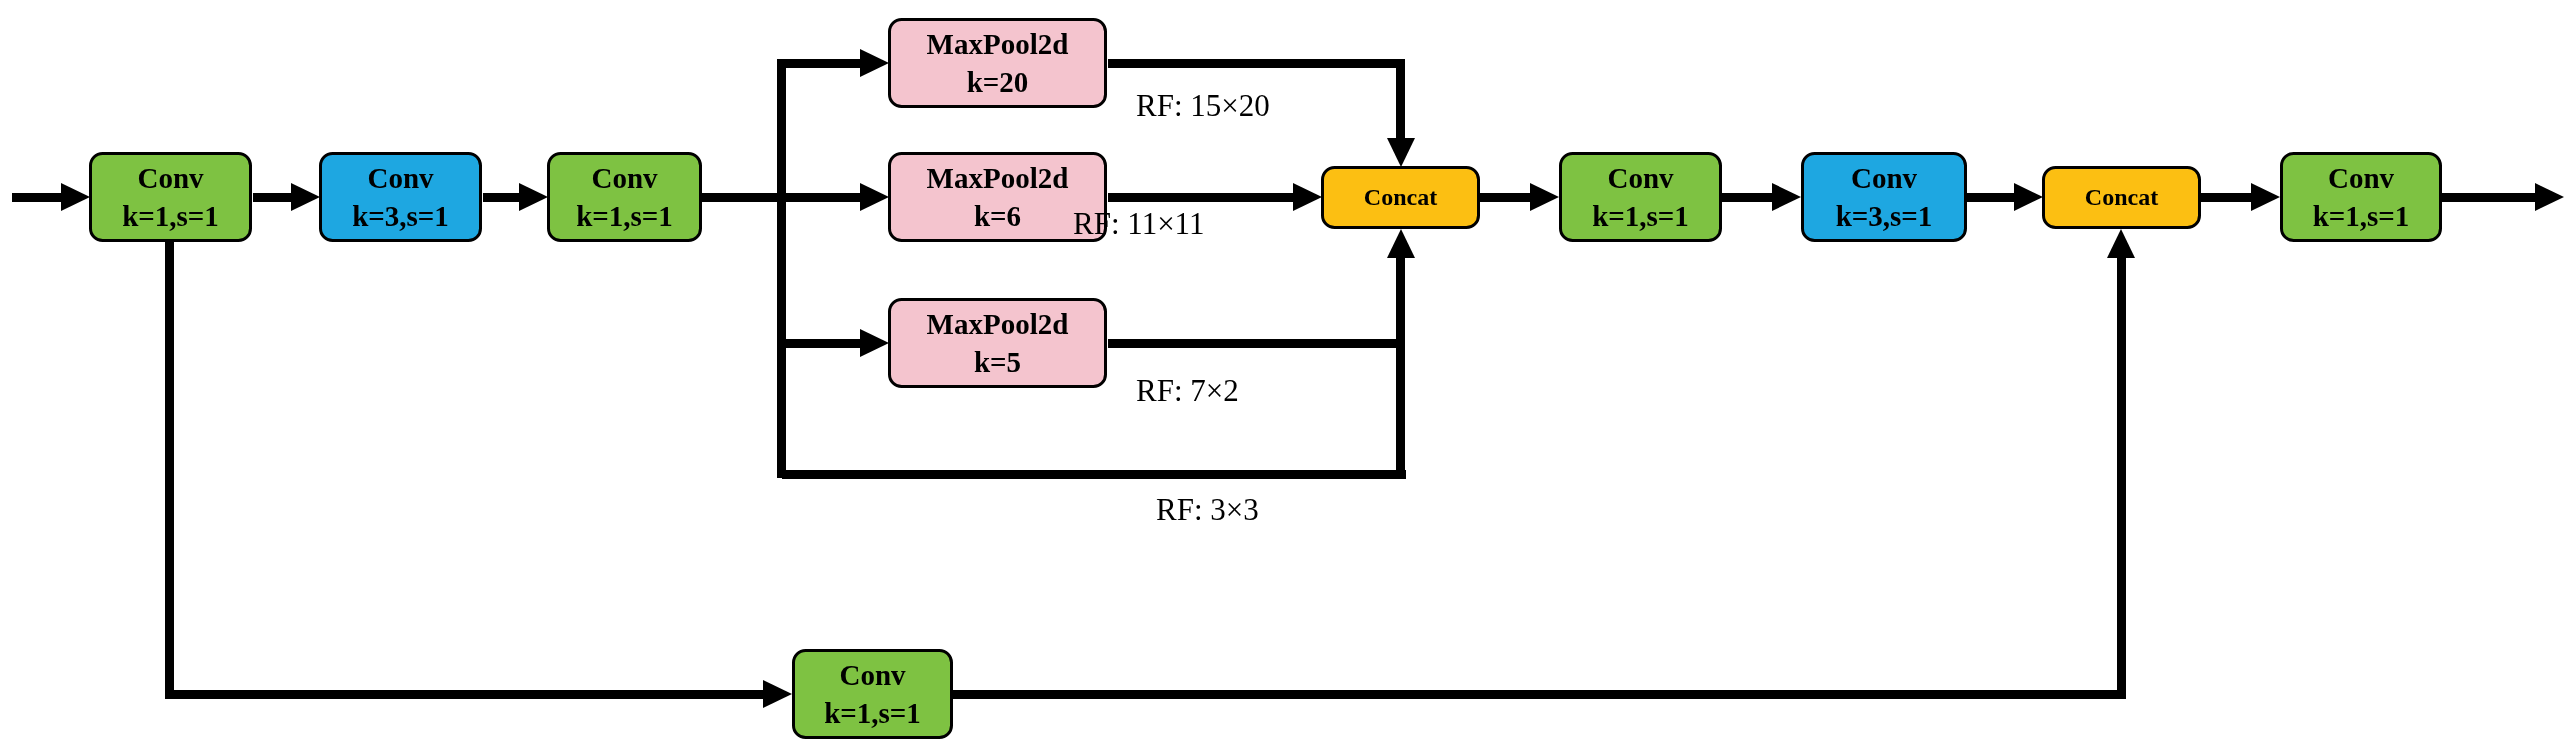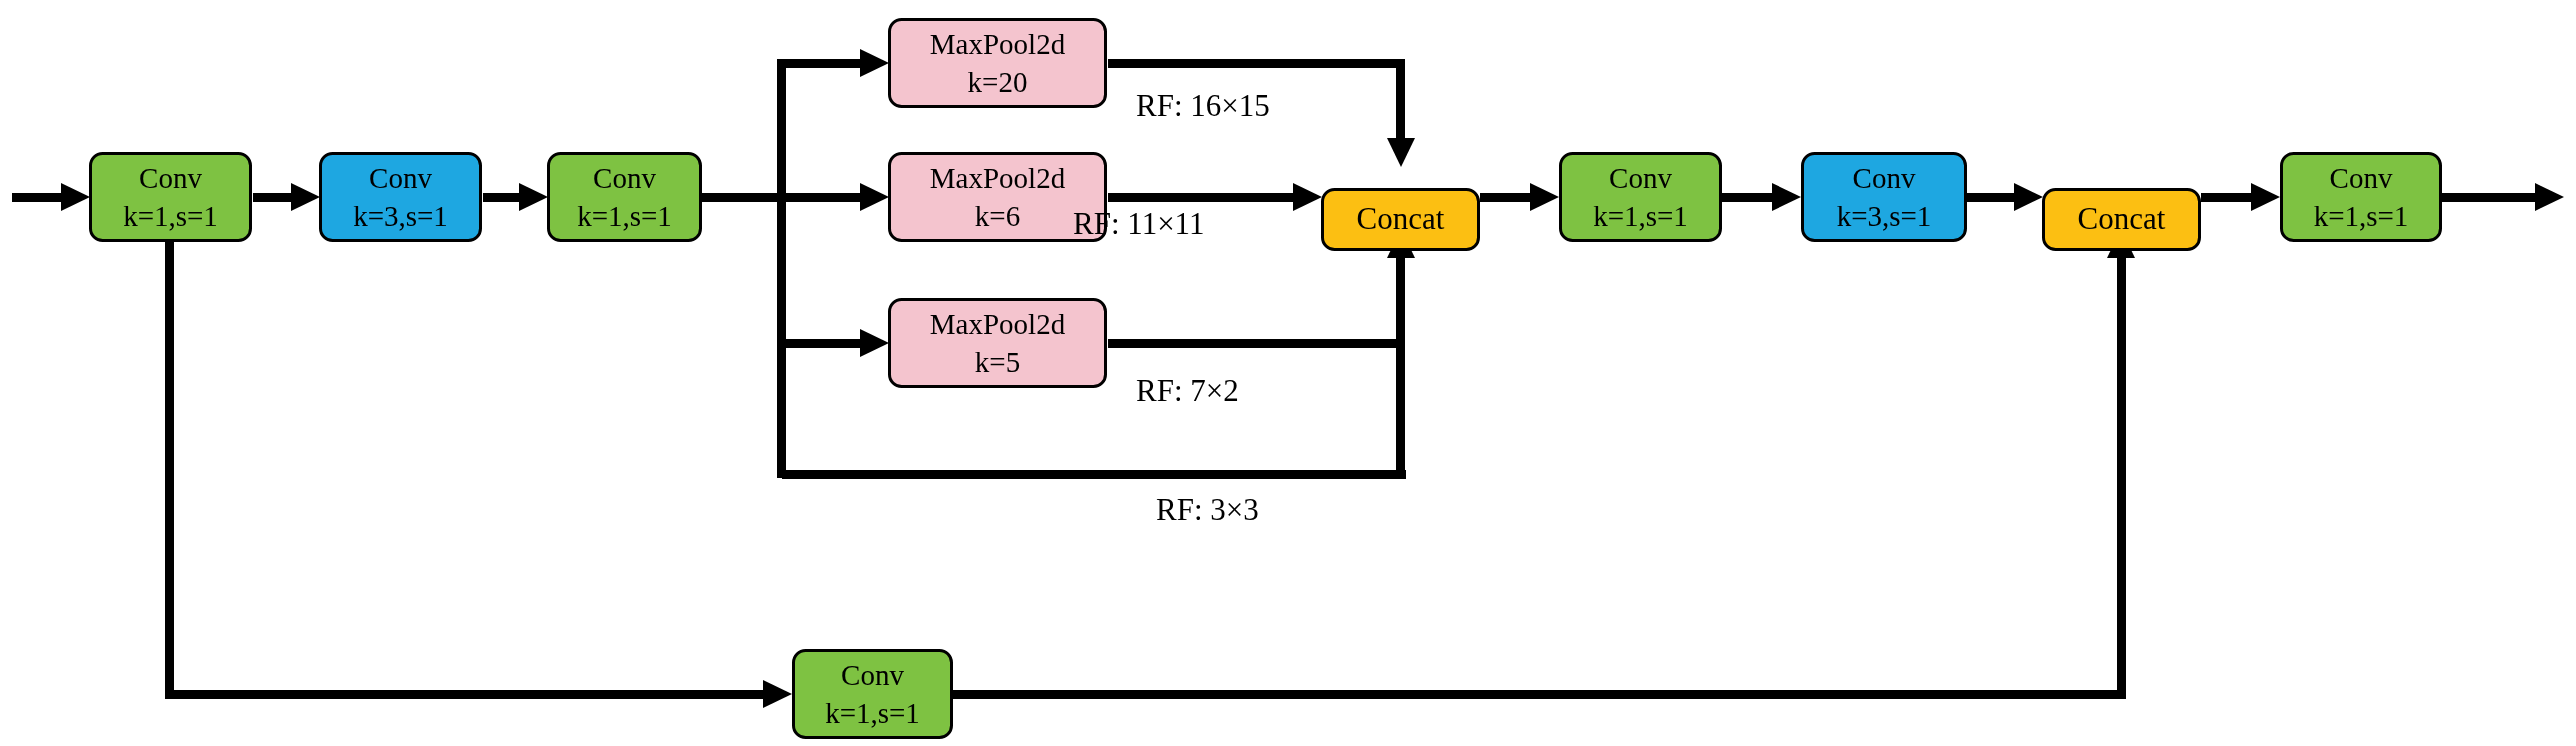--- a/index.html
+++ b/index.html
@@ -1,25 +1,25 @@
 <!DOCTYPE html>
 <html style="--conv-1x1: #7EC242; --conv-3x3: #1EA7E1; --maxpool: #F4C4CE; --concat: #FCBF12; --edge: #000000;font-size:11px"><head>
 <meta charset="utf-8">
 <style>
   html,body{margin:0;padding:0;background:#fff;}
   #canvas{position:relative;width:2576px;height:747px;background:#fff;overflow:hidden;
           font-family:"Liberation Serif","DejaVu Serif",serif;color:#000;}
   .node{position:absolute;box-sizing:border-box;border:3.4px solid #000;border-radius:13.6px;
         display:flex;flex-direction:column;align-items:center;justify-content:center;
         text-align:center;line-height:1.32;font-size:29px;}
-  .node .l1,.node .l2{white-space:nowrap;}
+  .node .l1,.node .l2{white-space:nowrap;font-weight:bold;}
   .g{background:var(--conv-1x1,#7EC242);}
   .b{background:var(--conv-3x3,#1EA7E1);}
   .p{background:var(--maxpool,#F4C4CE);}
-  .o{background:var(--concat,#FCBF12);font-size:31px;margin-top:22px;}
+  .o{background:var(--concat,#FCBF12);font-size:24px;}
   .h{position:absolute;height:8.8px;background:var(--edge,#000);}
   .v{position:absolute;width:8.8px;background:var(--edge,#000);}
   .ar,.ad,.au{position:absolute;width:0;height:0;}
   .ar{border-top:14.3px solid transparent;border-bottom:14.3px solid transparent;
       border-left:29px solid var(--edge,#000);}
   .ad{border-left:14.3px solid transparent;border-right:14.3px solid transparent;
       border-top:29px solid var(--edge,#000);}
   .au{border-left:14.3px solid transparent;border-right:14.3px solid transparent;
       border-bottom:29px solid var(--edge,#000);}
   .rf{position:absolute;font-size:31px;white-space:nowrap;}
@@ -123,19 +123,19 @@
   </div>
   <div class="node g" style="left:2280px;top:152px;width:162px;height:90px;">
     <div class="l1">Conv</div>
     <div class="l2">k=1,s=1</div>
   </div>
   <div class="node g" style="left:792px;top:649px;width:161px;height:90px;">
     <div class="l1">Conv</div>
     <div class="l2">k=1,s=1</div>
   </div>
 
-  <div class="rf" style="left:1136px;top:88px;">RF: 16×15</div>
+  <div class="rf" style="left:1136px;top:88px;">RF: 15×20</div>
   <div class="rf" style="left:1073px;top:206px;">RF: 11×11</div>
   <div class="rf" style="left:1136px;top:373px;">RF: 7×2</div>
   <div class="rf" style="left:1136px;top:492px;margin-left:20px;">RF: 3×3</div>
 
 </div>
 
 
 </body></html>

